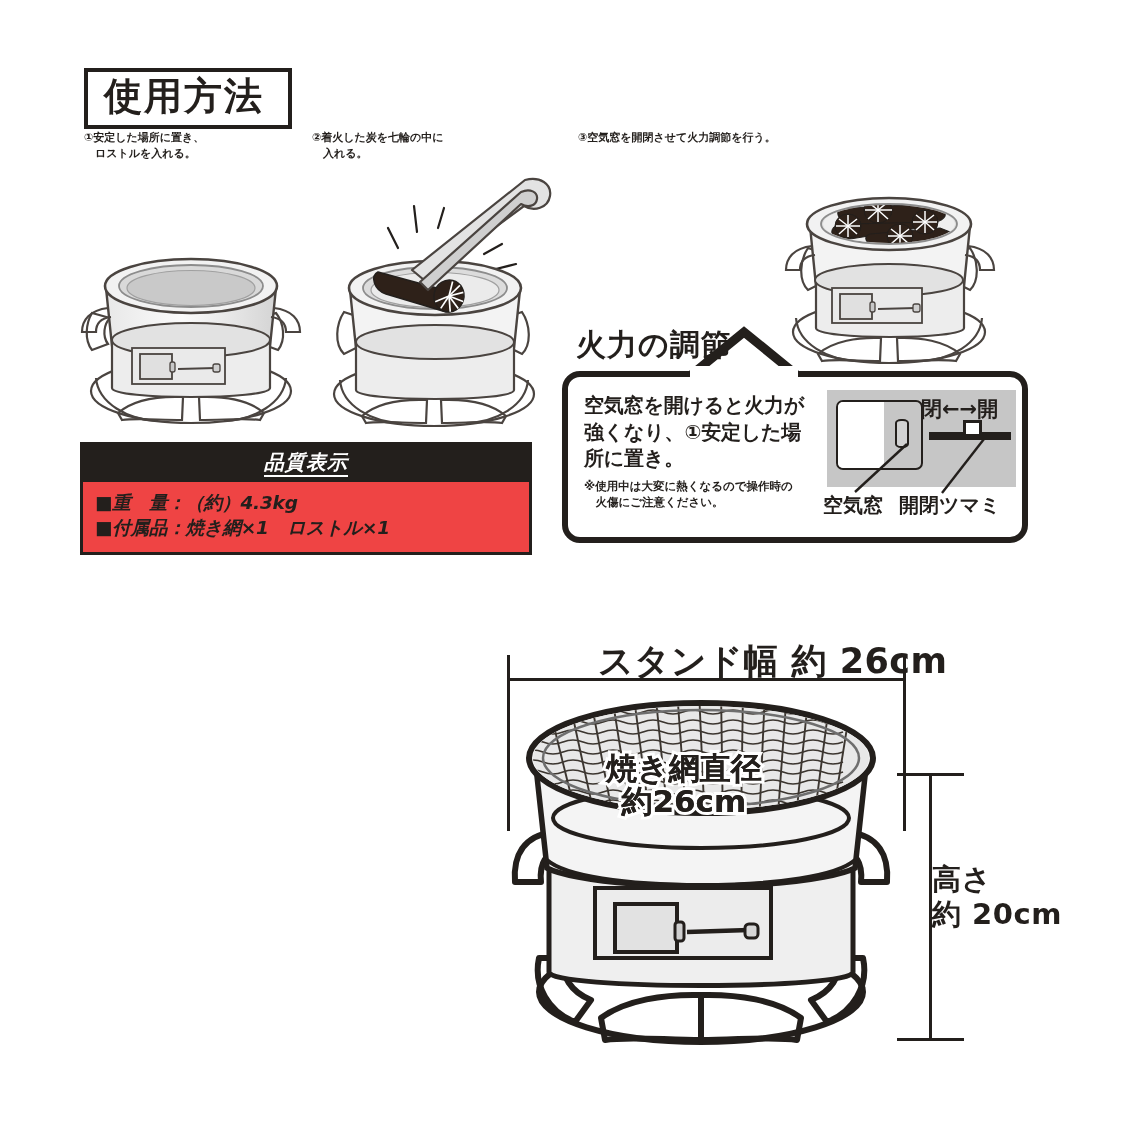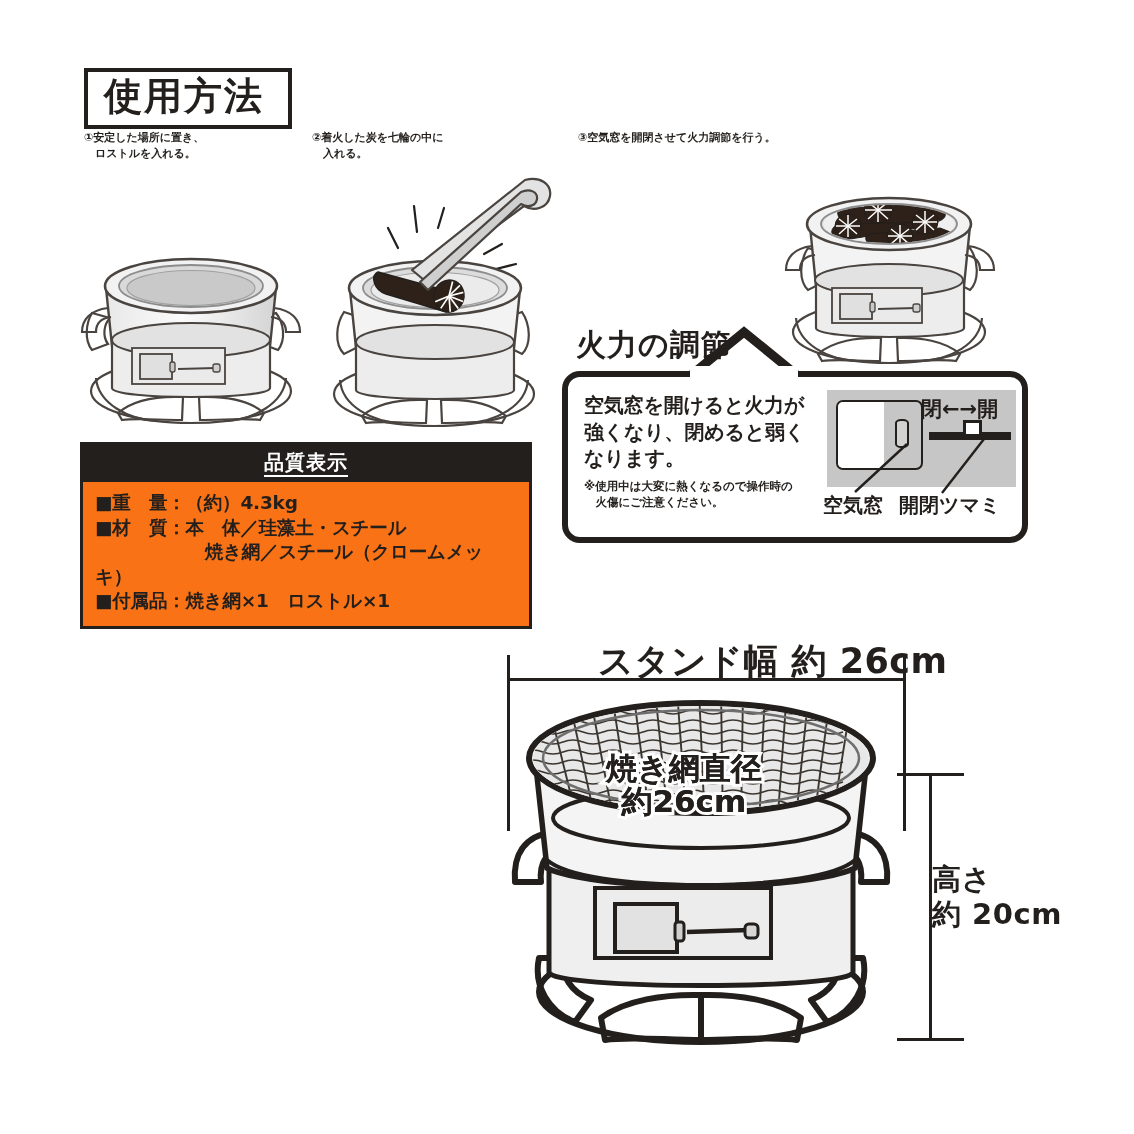--- a/index.html
+++ b/index.html
@@ -131,21 +131,22 @@
     font-size: 20px; font-weight: 700; white-space: nowrap;
   }
   #cap-vent { left: 823px; top: 492px; }
   #cap-knob { left: 899px; top: 492px; }
 
   
   #spec {
     left: 80px; top: 442px;
     width: 452px;
     border: 3px solid #231f1c;
-    background: #f97316;
+    background: #ef4444;
+    font-style: italic;
   }
   #spec-header {
     background: #231f1c;
     color: #ffffff;
     text-align: center;
     font-size: 20px;
     font-weight: 700;
     padding: 4px 0 6px 0;
     letter-spacing: 1px;
     position: relative;
@@ -417,21 +418,21 @@
 <div class="abs" id="callout-notch">
 <svg width="112" height="48" viewBox="0 0 112 48">
   <path d="M2 46 L 56 2 L 110 46" fill="none" stroke="#231f1c" stroke-width="9" stroke-linejoin="miter"></path>
 </svg>
 </div>
 
 <div class="abs" id="callout"></div>
 <div class="abs" id="callout-notch-mask"></div>
 
 <div class="abs" id="callout-text">
-  <div class="main">空気窓を開けると火力が強くなり、閉めると弱くなります。</div>
+  <div class="main">空気窓を開けると火力が強くなり、①安定した場所に置き。</div>
   <div class="note">※使用中は大変に熱くなるので操作時の
 　火傷にご注意ください。</div>
 </div>
 
 <div class="abs" id="vent-panel"></div>
 <div class="abs" id="vent-window">
   <div class="open-half"></div>
 </div>
 <div class="abs" id="vent-knob"></div>
 
@@ -451,22 +452,20 @@
 <div class="abs" id="slider-thumb"></div>
 <div class="abs vent-cap" id="cap-vent">空気窓</div>
 <div class="abs vent-cap" id="cap-knob">開閉ツマミ</div>
 
 <div class="abs" id="spec">
   <div id="spec-header">
     <span class="underline">品質表示</span>
   </div>
   <div id="spec-body">
     <div class="spec-row">■重　量：（約）4.3kg</div>
-    <div class="spec-row">■材　質：本　体／珪藻土・スチール
-　　　　　　焼き網／スチール（クロームメッキ）</div>
     <div class="spec-row">■付属品：焼き網×1　ロストル×1</div>
   </div>
 </div>
 
 <div class="abs" id="wdim-left"></div>
 <div class="abs" id="wdim-right"></div>
 <div class="abs" id="wdim-line"></div>
 <div class="abs" id="dim-width-label">スタンド幅 約 26cm</div>
 
 <div class="abs" id="hdim-line"></div>

